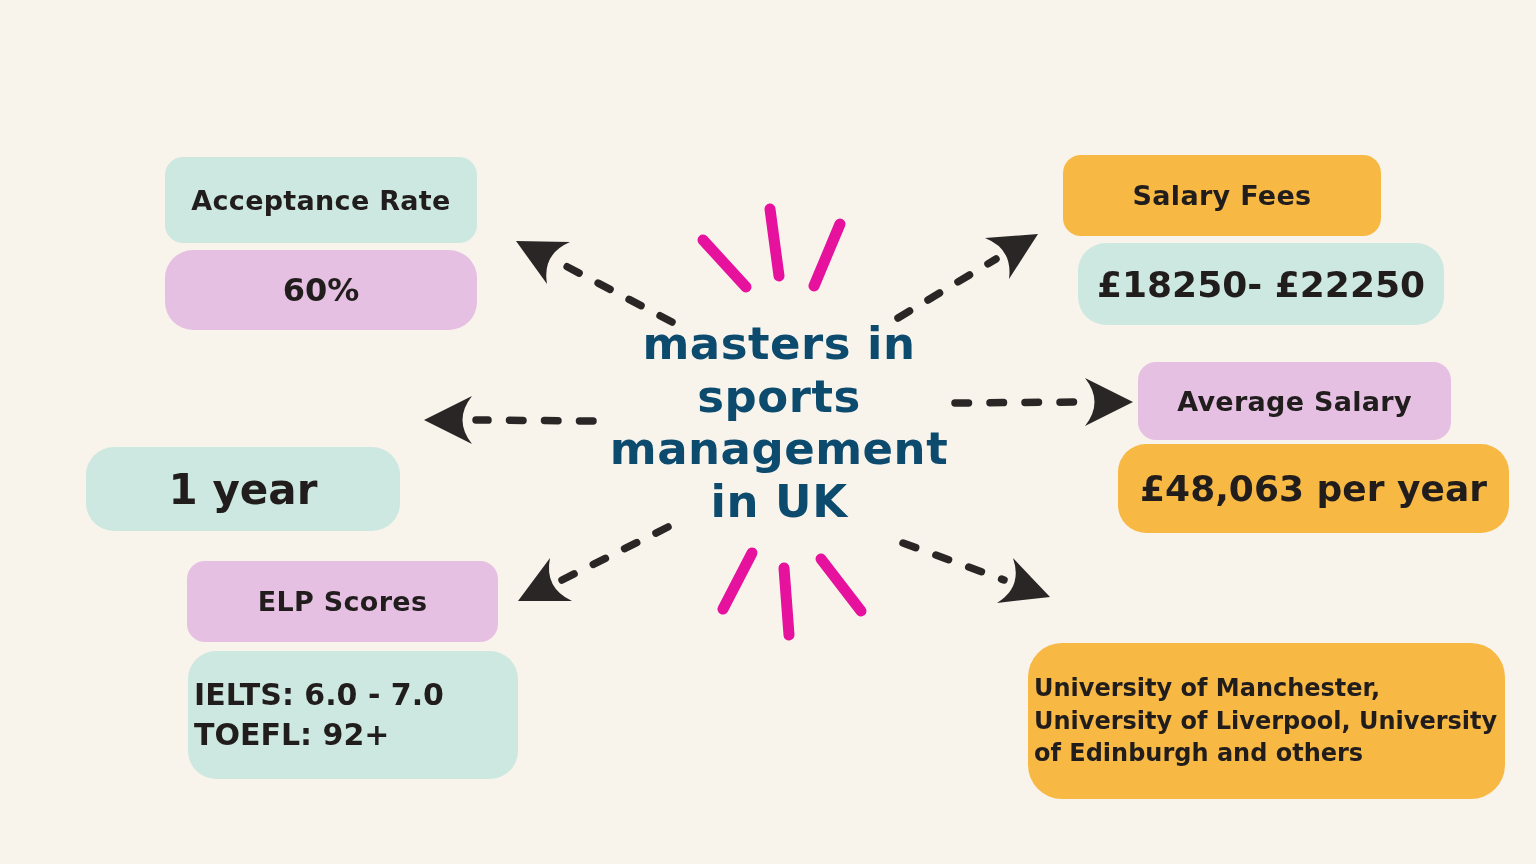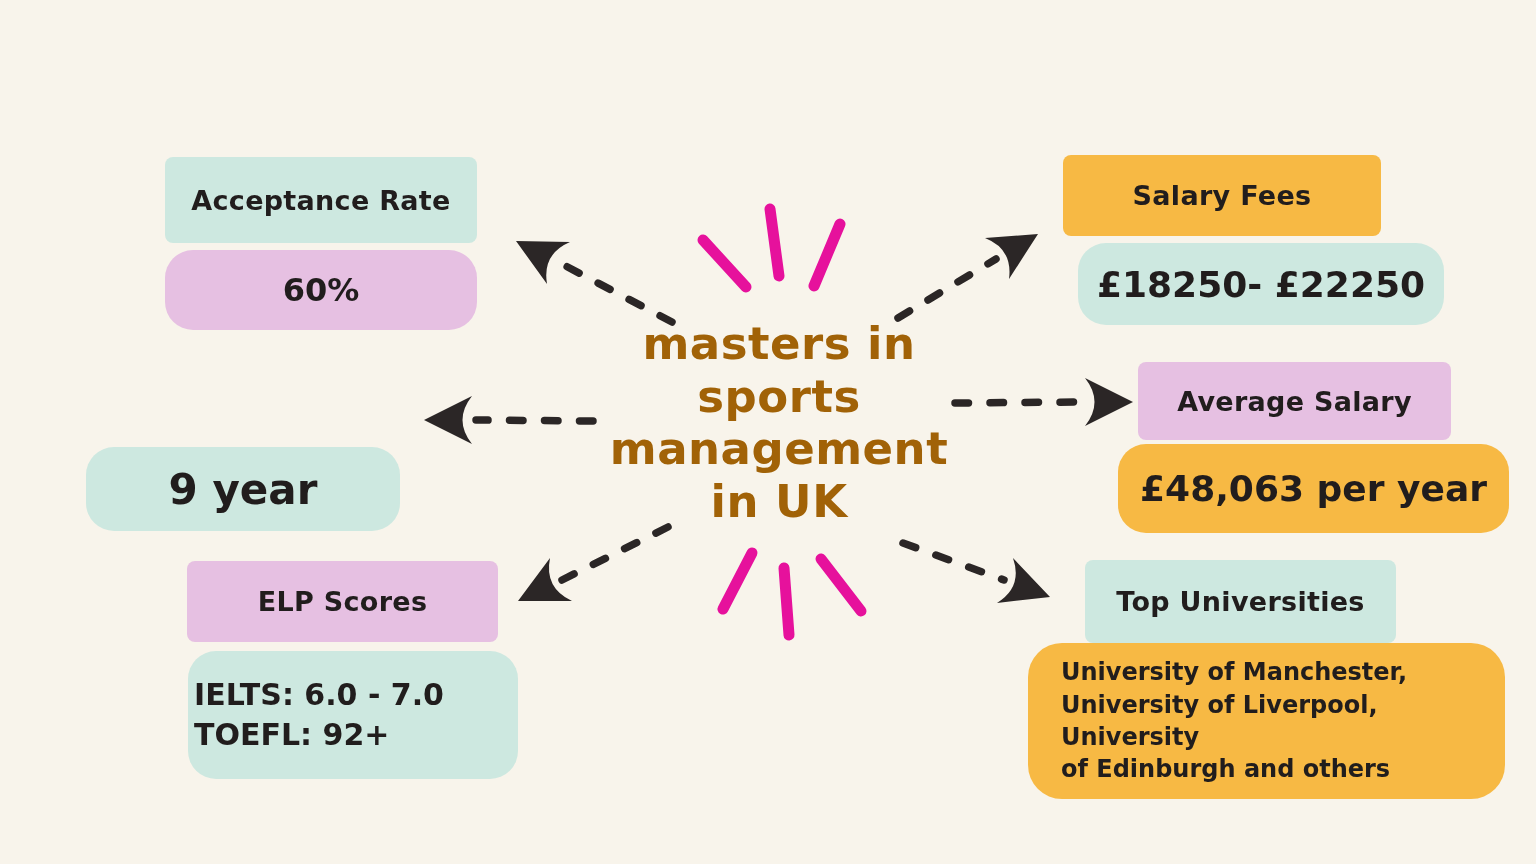--- a/index.html
+++ b/index.html
@@ -9,27 +9,27 @@
     background:#f8f4eb;overflow:hidden;
   }
   .overlay{position:absolute;left:0;top:0;width:1536px;height:864px;pointer-events:none;}
   .box{
     position:absolute;display:flex;align-items:center;justify-content:center;
     color:#211d1d;font-weight:700;box-sizing:border-box;text-align:center;
   }
   .mint{background:#cde8e0;}
   .pink{background:#e6c0e2;}
   .orange{background:#f7b944;}
-  .label{font-size:27px;border-radius:8px;letter-spacing:.3px;}
+  .label{font-size:27px;border-radius:18px;letter-spacing:.3px;}
   .value{font-size:40px;border-radius:28px;}
   .value.small{font-size:30px;}
   .left-align{justify-content:flex-start;text-align:left;white-space:pre-line;line-height:1.35;}
   .title{
     position:absolute;left:593px;top:318px;width:372px;margin:0;
-    font-size:45px;font-weight:700;line-height:1.17;color:#a16207;
+    font-size:45px;font-weight:700;line-height:1.17;color:#0c4a6e;
     text-align:center;white-space:pre-line;letter-spacing:.5px;
   }
   .arrow-line{stroke:#2b2626;stroke-width:7.5;fill:none;stroke-dasharray:13.5 21.5;stroke-linecap:round;}
   .arrow-head{fill:#2b2626;stroke:none;}
   .ray{stroke:#e6119c;stroke-width:11;stroke-linecap:round;fill:none;}
 </style>
 </head>
 <body>
 
 <div class="stage">
@@ -74,30 +74,29 @@
   </svg>
 
   <h1 class="title">masters in
 sports
 management
 in UK</h1>
 
   <div class="box label mint" style="left:165px;top:157px;width:312px;height:86px">Acceptance Rate</div>
   <div class="box value pink" style="left:165px;top:250px;width:312px;height:80px;font-size:32px">60%</div>
 
-  <div class="box value mint" style="left:86px;top:447px;width:314px;height:84px;font-size:42px">9 year</div>
+  <div class="box value mint" style="left:86px;top:447px;width:314px;height:84px;font-size:42px">1 year</div>
 
   <div class="box label pink" style="left:187px;top:561px;width:311px;height:81px">ELP Scores</div>
   <div class="box value small mint left-align" style="left:188px;top:651px;width:330px;height:128px;padding-left:6px">IELTS: 6.0 - 7.0
 TOEFL: 92+</div>
 
   <div class="box label orange" style="left:1063px;top:155px;width:318px;height:81px">Salary Fees</div>
   <div class="box value mint" style="left:1078px;top:243px;width:366px;height:82px;font-size:36px">£18250- £22250</div>
 
   <div class="box label pink" style="left:1138px;top:362px;width:313px;height:78px">Average Salary</div>
   <div class="box value orange" style="left:1118px;top:444px;width:391px;height:89px;font-size:36px">£48,063 per year</div>
 
-  <div class="box label mint" style="left:1085px;top:560px;width:311px;height:83px">Top Universities</div>
-  <div class="box value orange left-align" style="left:1028px;top:643px;width:477px;height:156px;padding-left:33px;font-size:24px;border-radius:34px">University of Manchester,
+  <div class="box value orange left-align" style="left:1028px;top:643px;width:477px;height:156px;padding-left:6px;font-size:24px;border-radius:34px">University of Manchester,
 University of Liverpool, University
 of Edinburgh and others</div>
 
 </div>
 
 </body></html>

